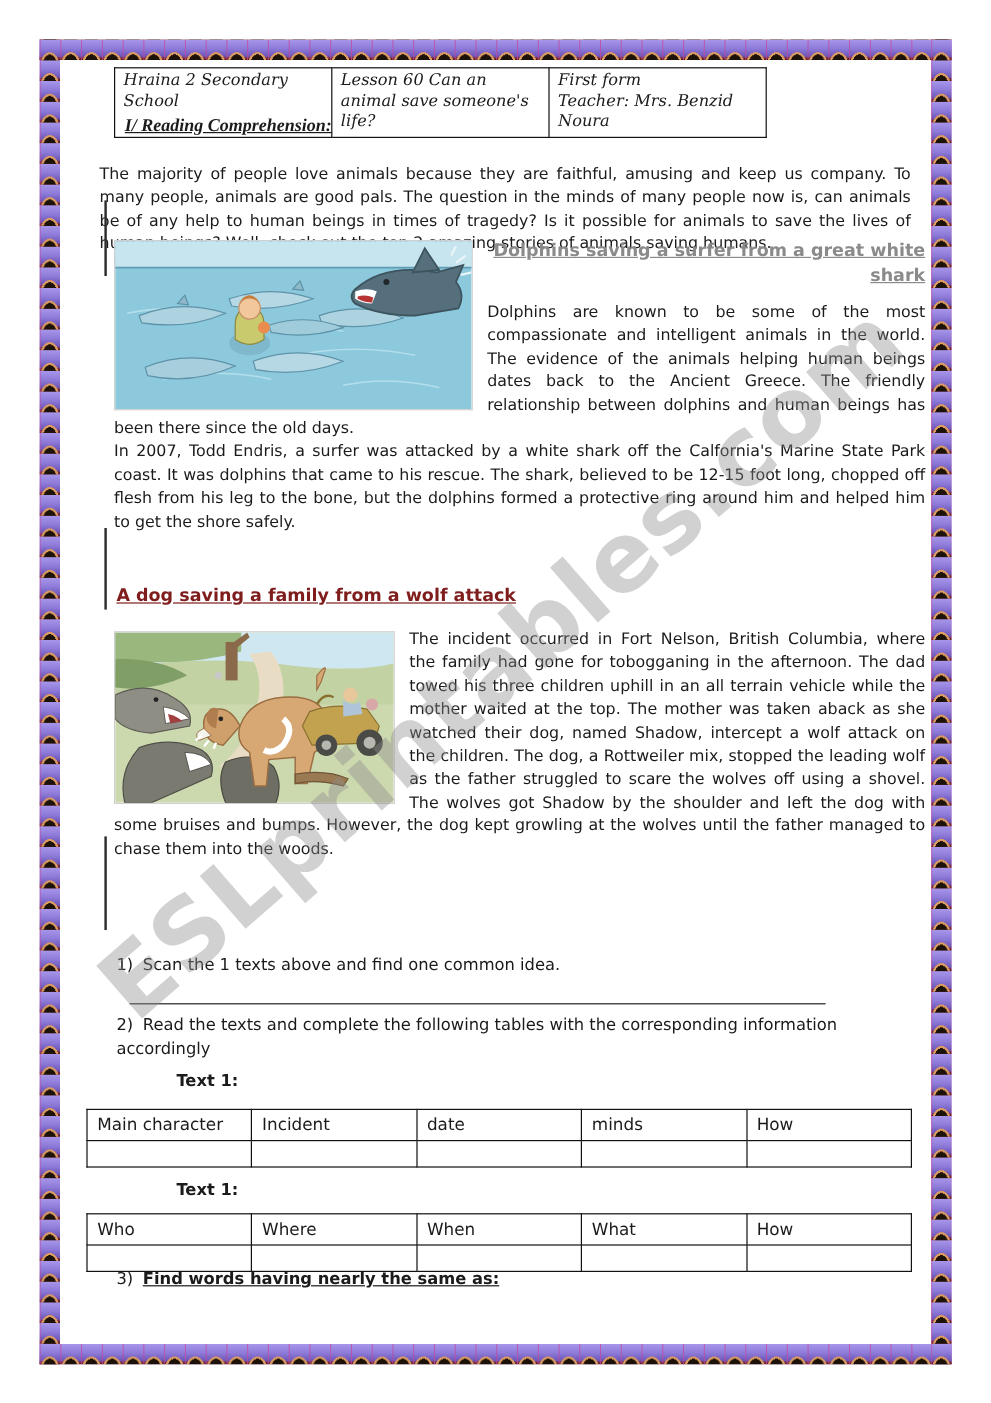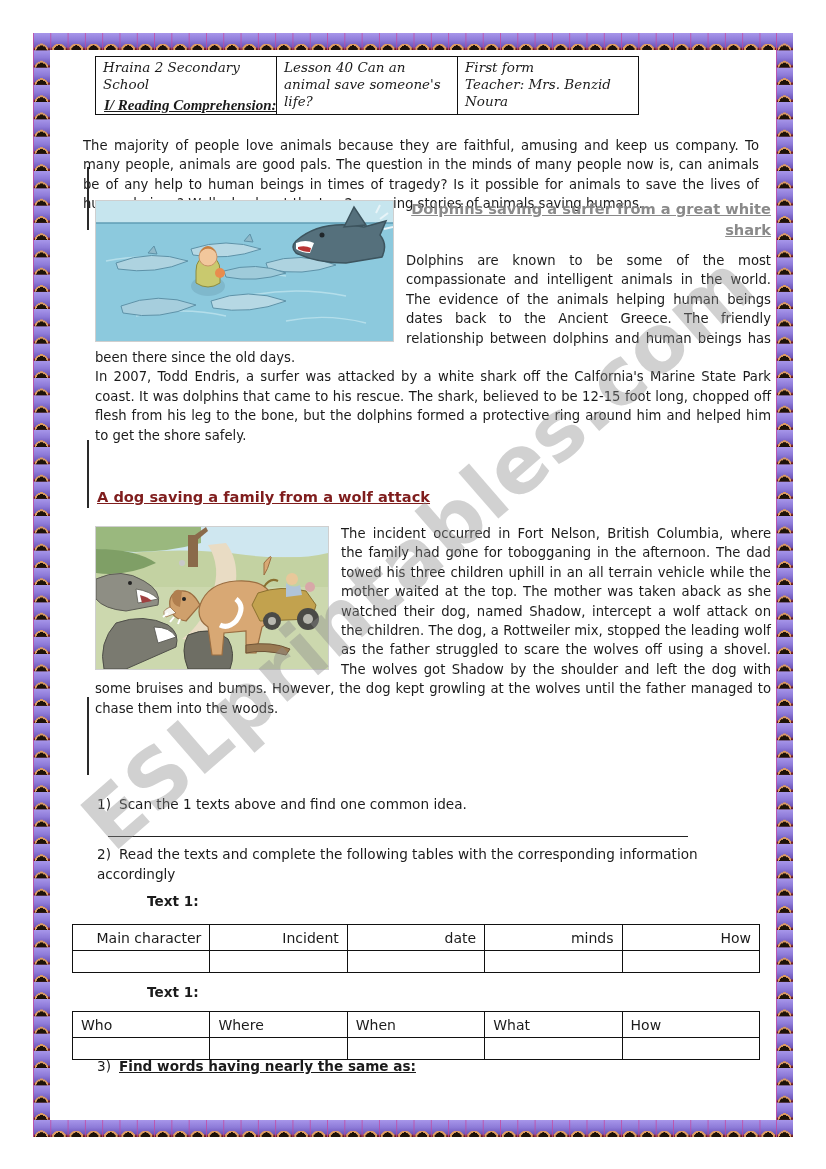--- a/index.html
+++ b/index.html
@@ -61,21 +61,21 @@
   <div id="b-bottom" class="btile"></div>
   <div id="b-left" class="btile"></div>
   <div id="b-right" class="btile"></div>
 
   <div id="watermark">ESLprintables.com</div>
 
   <table id="hdr-table">
     <tbody>
         <tr>
       <td>Hraina 2 Secondary School</td>
-      <td>Lesson 40 Can an animal save someone's life?</td>
+      <td>Lesson 60 Can an animal save someone's life?</td>
       <td>
         <div>First form</div>
         <div>Teacher: Mrs. Benzid Noura</div>
       </td>
     </tr>
   </tbody>
     </table>
 
   <div id="section-title">I/ Reading Comprehension:</div>
 
@@ -187,21 +187,21 @@
   <div class="qline" style="left:97px;top:795px;width:680px;">
     <span class="qnum">1)</span><span>Scan the 1 texts above and find one common idea.</span>
   </div>
   <div id="answer-line"></div>
 
   <div class="qline" style="left:97px;top:845px;width:682px;">
     <span class="qnum">2)</span><span>Read the texts and complete the following tables with the corresponding information accordingly</span>
   </div>
 
   <div class="txtlabel" style="left:147px;top:893px;">Text 1:</div>
-  <table class="ans-table" style="top:924px;text-align:right;">
+  <table class="ans-table" style="top:924px;">
     <tbody>
         <tr class="hrow">
       <td>Main character</td>
       <td>Incident</td>
       <td>date</td>
       <td>minds</td>
       <td>How</td>
     </tr>
     <tr class="erow">
       <td></td>

